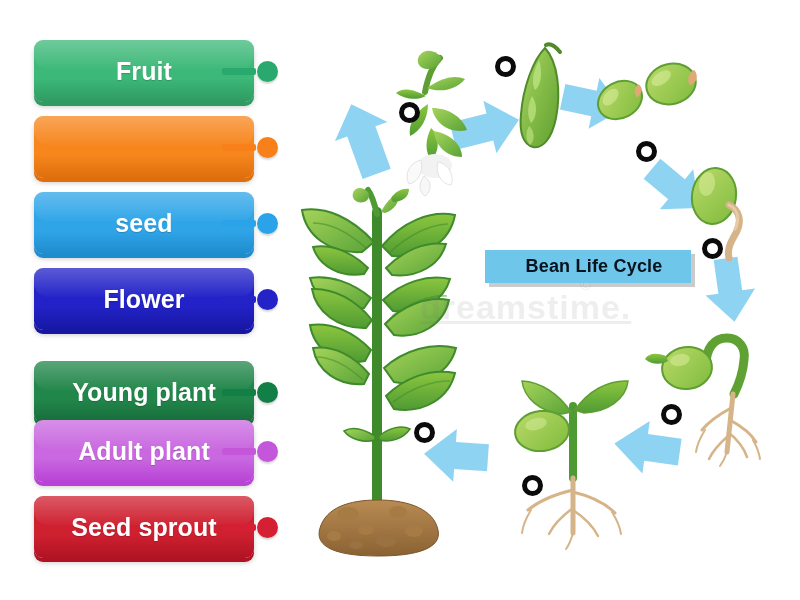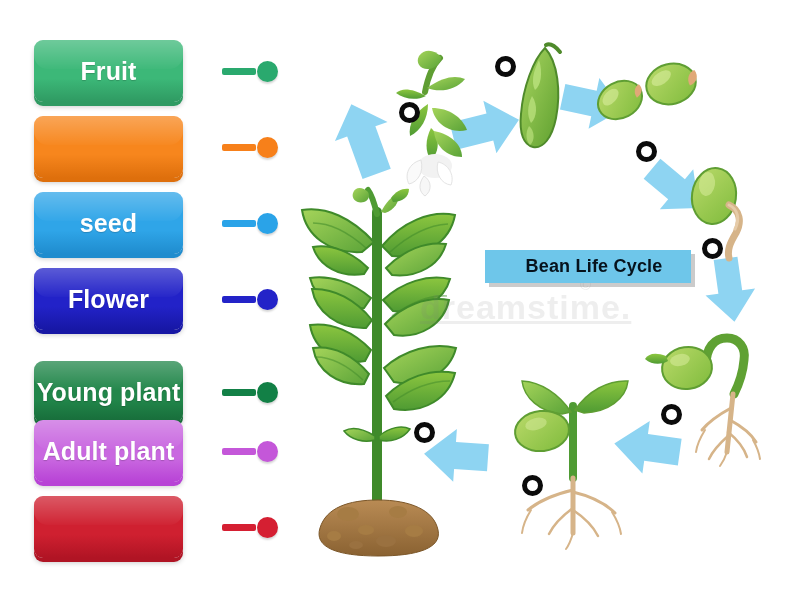--- a/index.html
+++ b/index.html
@@ -25,21 +25,21 @@
   .label-row {
     position: absolute;
     left: 34px;
     width: 232px;
     height: 68px;
   }
   .label-box {
     position: absolute;
     left: 0;
     top: 0;
-    width: 149px;
+    width: 220px;
     height: 62px;
     border-radius: 9px;
     box-sizing: border-box;
     display: flex;
     align-items: center;
     justify-content: center;
     color: #ffffff;
     font-size: 25px;
     font-weight: bold;
     letter-spacing: 0.1px;
@@ -372,20 +372,21 @@
           <span class="txt">Adult plant</span>
         </div>
         <div class="connector">
           <div class="stem" style="background: rgb(196, 87, 217);"></div>
           <div class="knob" style="background: rgb(196, 87, 217);"></div>
         </div>
       </div>
       <div class="label-row" style="top: 496px;">
         <div class="label-box" style="background: linear-gradient(rgb(207, 32, 48) 0%, rgb(207, 32, 48) 62%, rgb(176, 20, 36) 100%); box-shadow: rgb(176, 20, 36) 0px 4px 0px, rgba(0, 0, 0, 0.2) 0px 5px 5px;">
           <span class="sheen"></span>
+          <span class="txt">Seed sprout</span>
         </div>
         <div class="connector">
           <div class="stem" style="background: rgb(213, 31, 50);"></div>
           <div class="knob" style="background: rgb(213, 31, 50);"></div>
         </div>
       </div>
     </div>
 
   <div id="markers-layer">
       <div class="marker" style="left: 399px; top: 102px;"></div>

